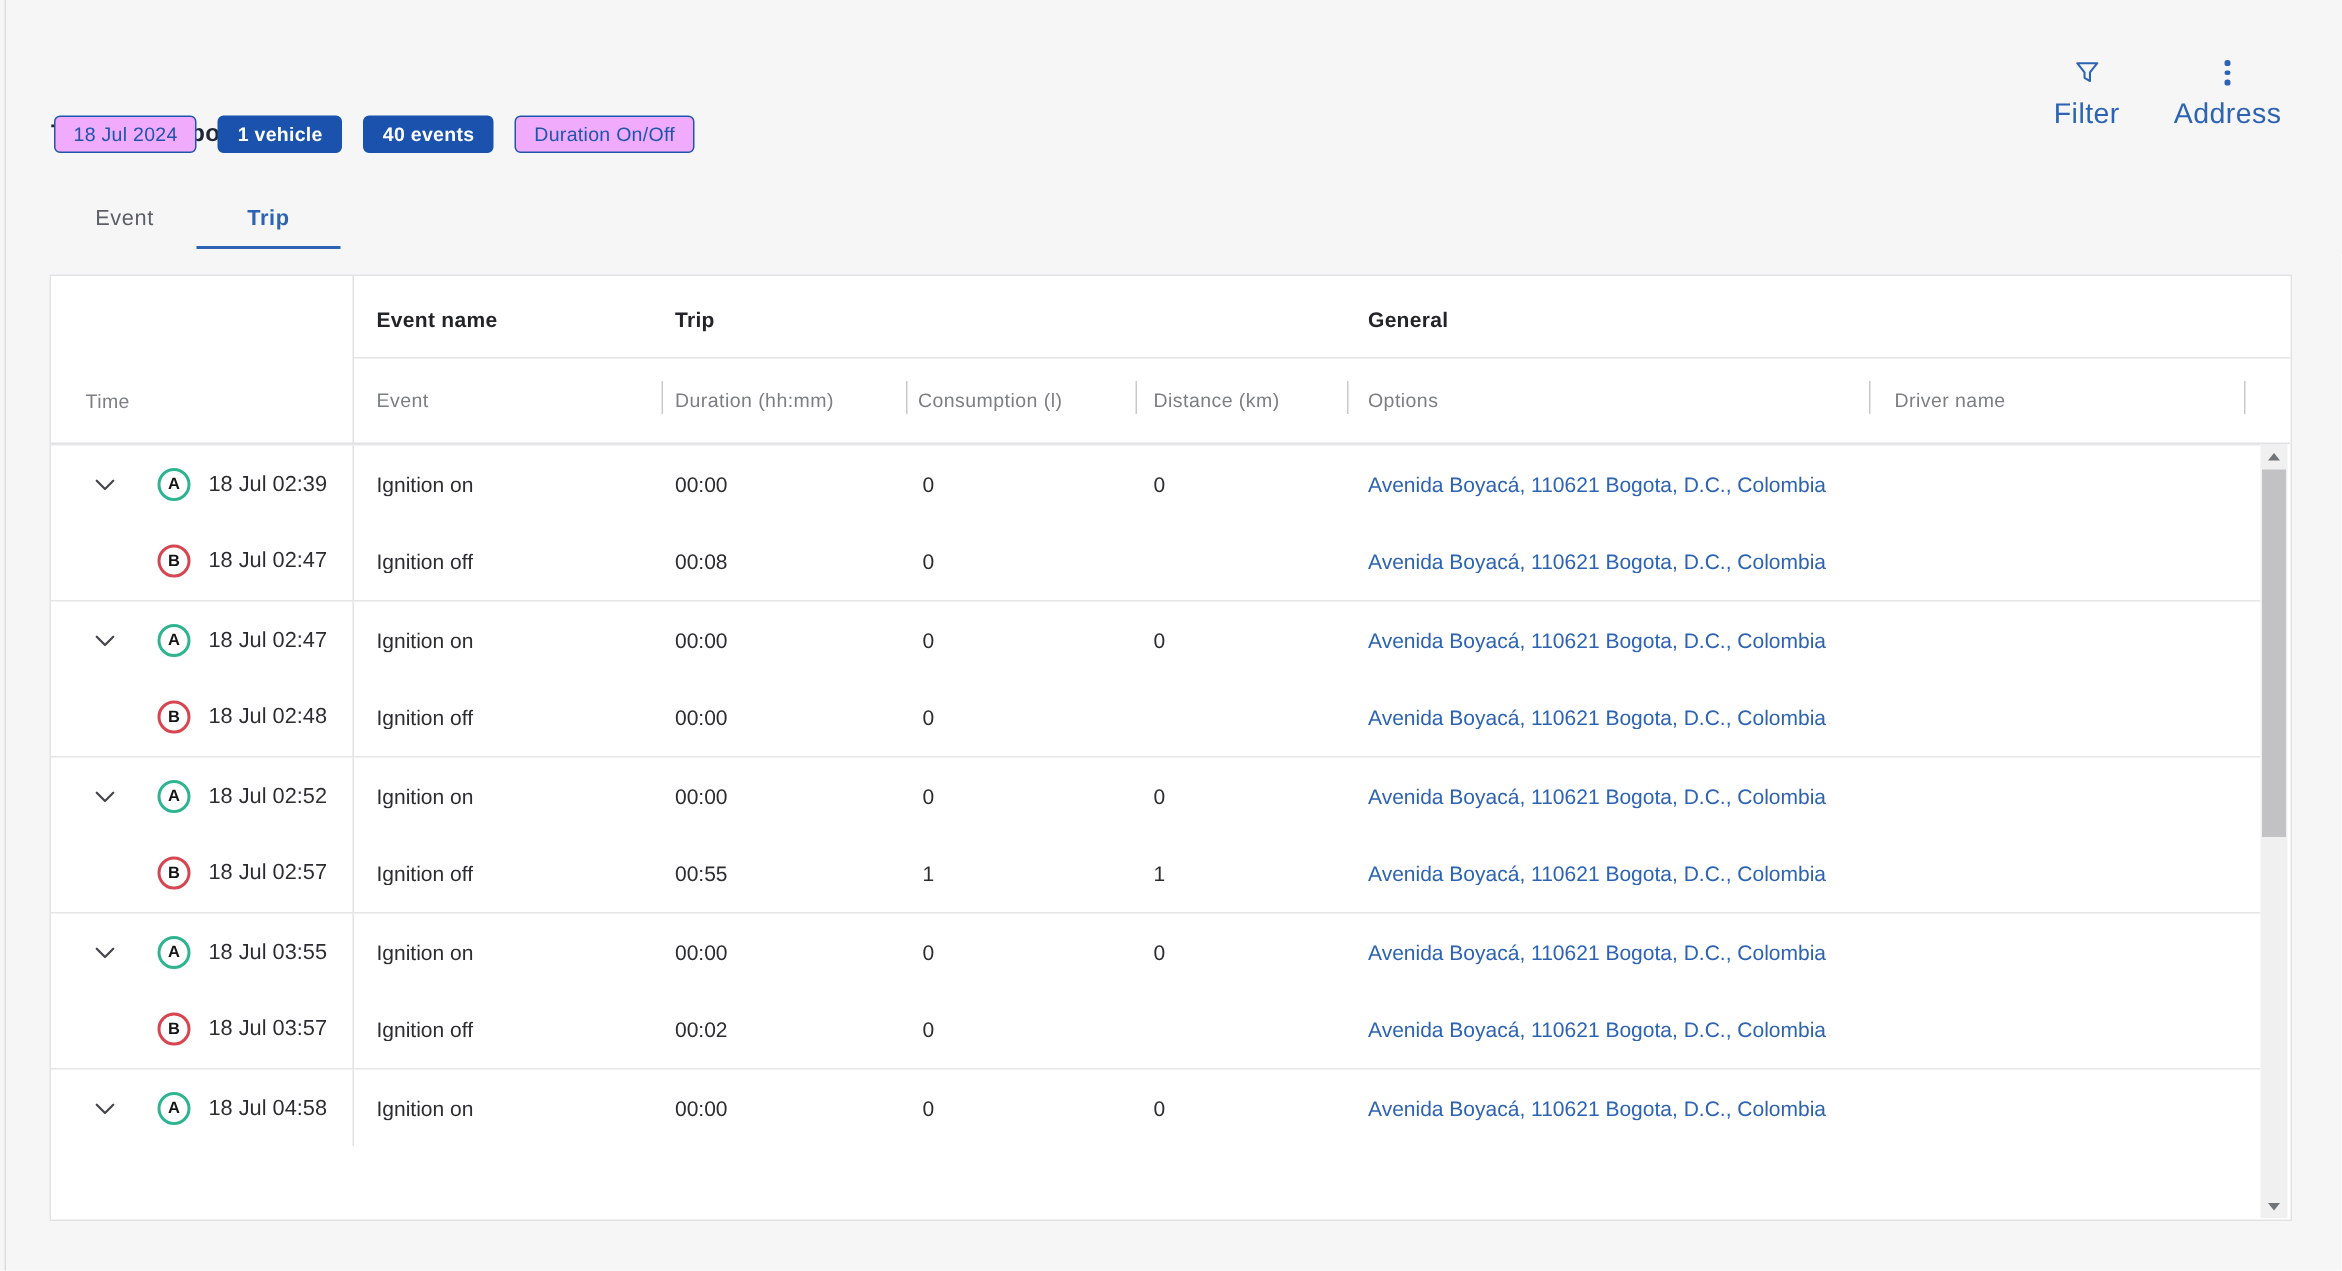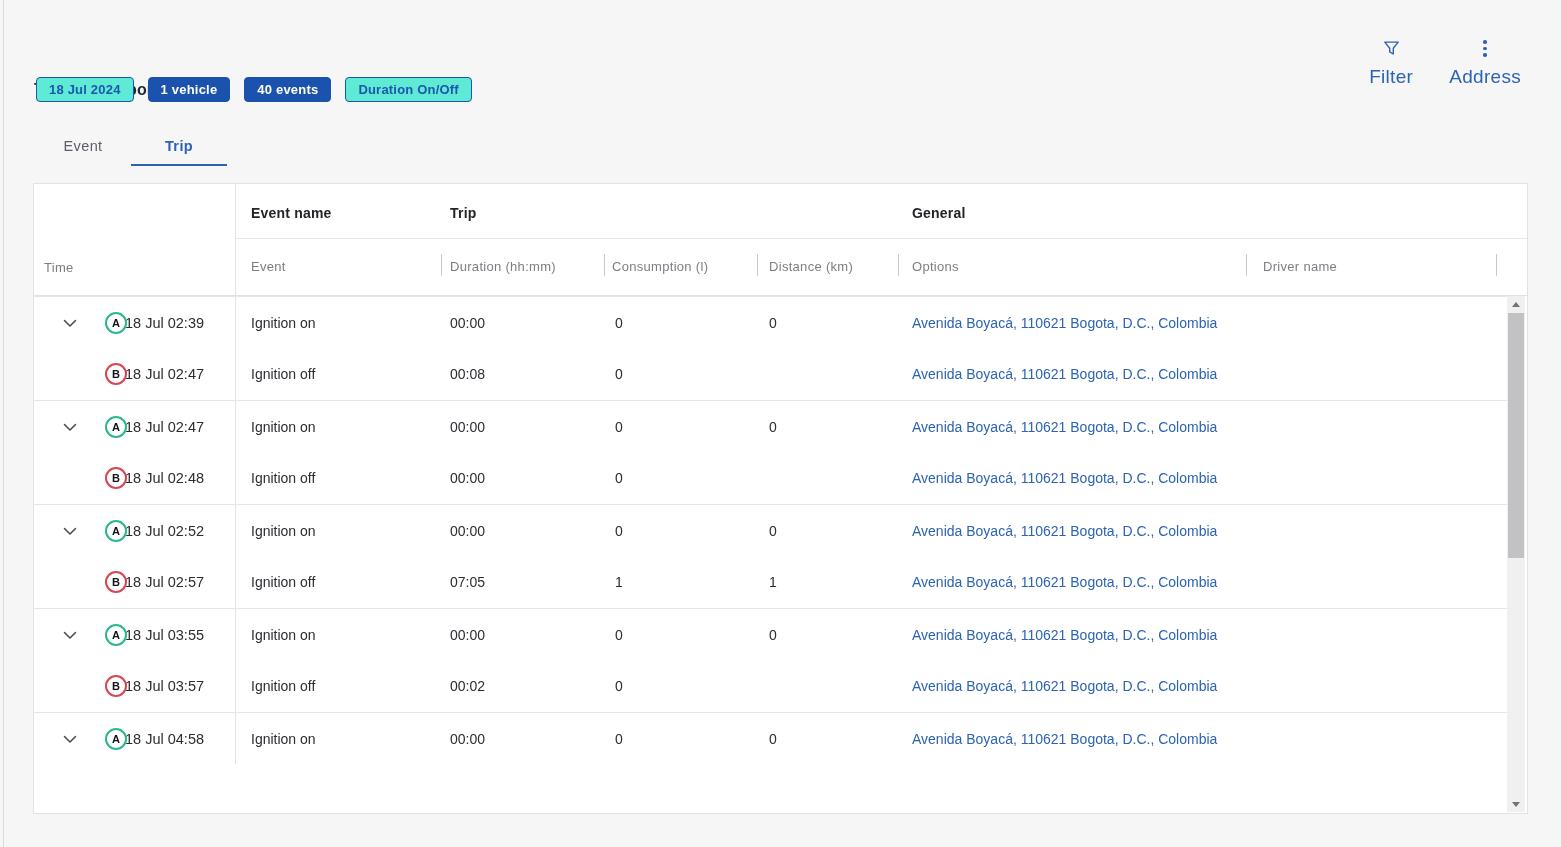--- a/index.html
+++ b/index.html
@@ -31,21 +31,21 @@
   }
   .kebab { display:inline-flex; flex-direction:column; gap:3px; }
   .kebab i { width:3.5px; height:3.5px; border-radius:50%; background:#2d63b3; }
 
   .chip-row { position:absolute; left:36px; top:77px; display:flex; gap:14px; }
   .chip {
     height:25px; display:inline-flex; align-items:center; padding:0 12px;
     border-radius:4px; font-size:13px; letter-spacing:.2px; cursor:pointer; border:1px solid transparent;
     font-family:"Liberation Sans", sans-serif;
   }
-  .chip.outlined { background:#5eead4; border-color:#1e56ae; color:#1e56ae; font-weight:700; }
+  .chip.outlined { background:#f0abfc; border-color:#1e56ae; color:#1e56ae; font-weight:400; }
   .chip.filled   { background:#1a52ad; border-color:#1a52ad; color:#fff; font-weight:700; }
 
   .tabs { position:absolute; left:35px; top:128px; display:flex; }
   .tab {
     width:96px; height:36px; display:flex; align-items:center; justify-content:center;
     font-size:14.5px; letter-spacing:.4px; color:#5c5f66; cursor:pointer; position:relative;
     background:none; border:none; font-family:"Liberation Sans", sans-serif;
   }
   .tab.active { color:#2d63b3; font-weight:600; }
   .tab.active::after { content:""; position:absolute; left:0; right:0; bottom:-2px; height:2px; background:#2d63b3; }
@@ -57,21 +57,21 @@
   }
   .accent { position:absolute; top:0; height:4px; }
   .accent.seg-event   { left:202px; width:205px; }
   .accent.seg-trip    { left:407px; width:457px; }
   .accent.seg-general { left:864px; width:598px; }
 
   .thead { position:absolute; left:0; top:0; right:0; height:112px; border-bottom:1px solid #e2e2e5; background:#fff; }
   .time-head {
     position:absolute; left:0; top:0; width:202px; height:112px; border-right:1px solid #e2e2e5;
   }
-  .time-head .lbl { position:absolute; left:10px; top:76px; font-size:13px; color:#7b7e83; letter-spacing:.3px; }
+  .time-head .lbl { position:absolute; left:23px; top:76px; font-size:13px; color:#7b7e83; letter-spacing:.3px; }
   .group-row {
     position:absolute; left:202px; top:4px; right:0; height:51px;
     border-bottom:1px solid #e6e6e8; display:flex; align-items:center;
   }
   .group-row .g { position:absolute; font-size:14px; font-weight:700; color:#222428; letter-spacing:.2px; }
   .g.g-event   { left:15px; }
   .g.g-trip    { left:214px; }
   .g.g-general { left:676px; }
   .col-row { position:absolute; left:202px; top:55px; right:0; height:57px; }
   .col-row .c { position:absolute; top:20px; font-size:13px; color:#7b7e83; letter-spacing:.3px; }
@@ -93,21 +93,21 @@
   .row.trip-start { border-top:1px solid #e6e6e8; }
   .col-time { width:202px; height:100%; position:relative; border-right:1px solid #e2e2e5; flex:0 0 auto; }
   .chev { position:absolute; left:26px; top:16px; width:20px; height:20px; }
   .badge {
     position:absolute; left:71px; top:15px; width:22px; height:22px; border-radius:50%;
     display:flex; align-items:center; justify-content:center;
     font-size:11px; font-weight:700; color:#141414; background:#fff;
   }
   .badge-a { border:2px solid #2fb491; }
   .badge-b { border:2px solid #d64550; }
-  .t-text { position:absolute; left:91px; top:18px; font-size:14.5px; color:#2b2d32; }
+  .t-text { position:absolute; left:105px; top:18px; font-size:14.5px; color:#2b2d32; }
   .cell { flex:0 0 auto; font-size:14px; color:#2b2d32; white-space:nowrap; overflow:hidden; }
   .cell.event       { width:205px; padding-left:15px; }
   .cell.duration    { width:163px; padding-left:9px; }
   .cell.consumption { width:153px; padding-left:11px; }
   .cell.distance    { width:141px; padding-left:12px; }
   .cell.address     { width:348px; padding-left:14px; color:#2d63b3; }
   .cell.driver      { width:250px; padding-left:16px; }
 
   
   .vscroll {
@@ -265,21 +265,21 @@
     <div class="cell address">Avenida Boyacá, 110621 Bogota, D.C., Colombia</div>
     <div class="cell driver"></div>
   </div>
         <div class="row trip-cont">
     <div class="col-time">
 
       <span class="badge badge-b">B</span>
       <span class="t-text">18 Jul 02:57</span>
     </div>
     <div class="cell event">Ignition off</div>
-    <div class="cell duration">07:05</div>
+    <div class="cell duration">00:55</div>
     <div class="cell consumption">1</div>
     <div class="cell distance">1</div>
     <div class="cell address">Avenida Boyacá, 110621 Bogota, D.C., Colombia</div>
     <div class="cell driver"></div>
   </div>
         <div class="row trip-start">
     <div class="col-time">
       <span class="chev">
         <svg width="20" height="20" viewBox="0 0 20 20">
                 <path d="M4.5 7.5 L10 13 L15.5 7.5" fill="none" stroke="#44474c" stroke-width="1.5" stroke-linecap="round" stroke-linejoin="round"></path>

